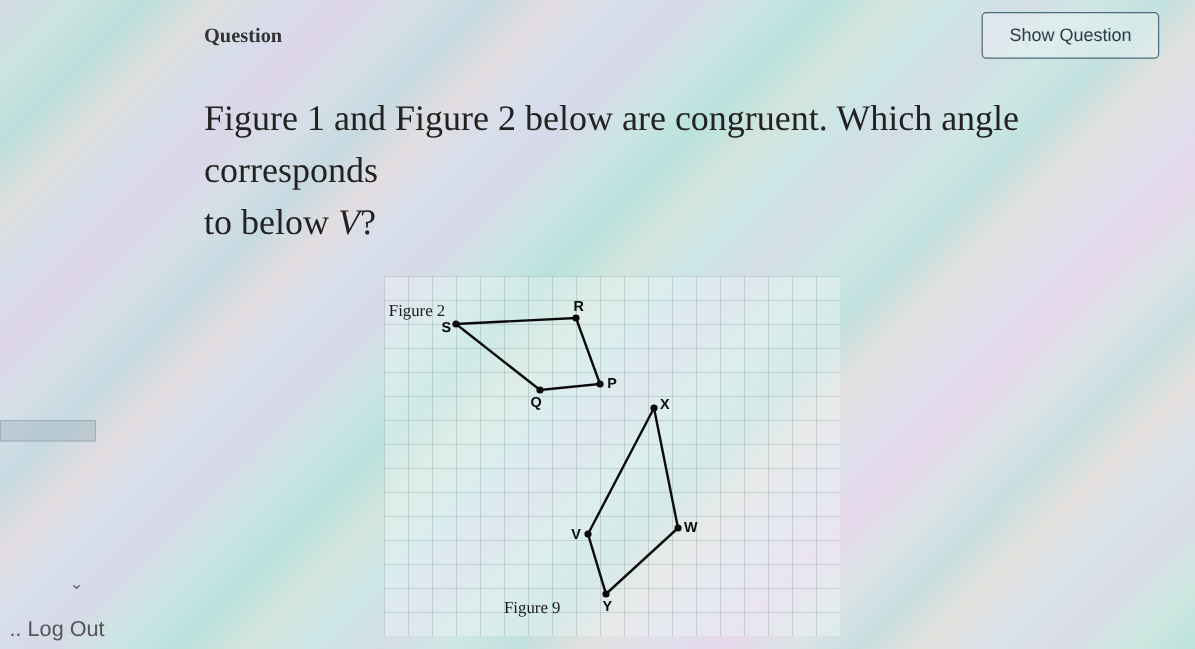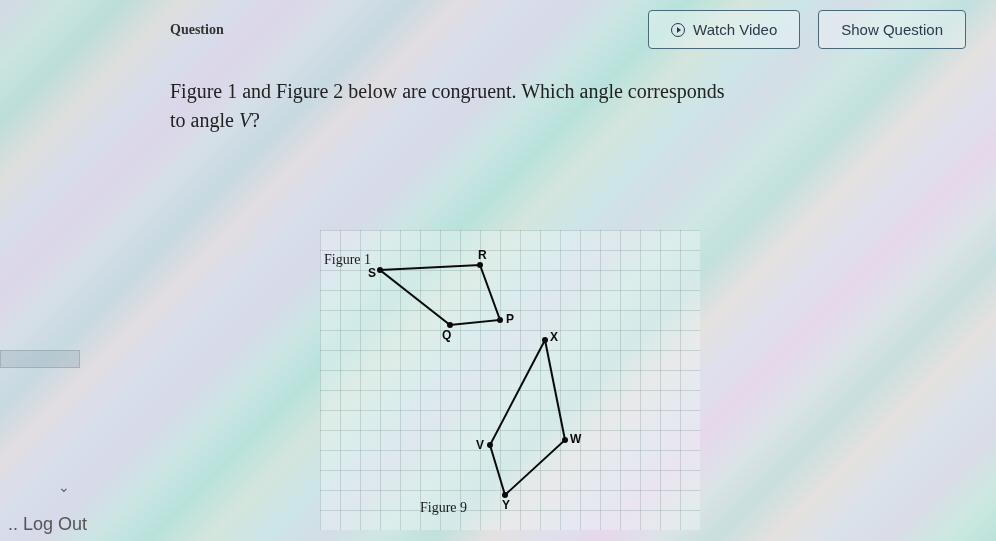--- a/index.html
+++ b/index.html
@@ -32,21 +32,21 @@
     right: 30px;
   }
   .header-row {
     display: flex;
     align-items: center;
     gap: 18px;
     margin-bottom: 28px;
   }
   .question-label {
     font-weight: bold;
-    font-size: 14px;
+    font-size: 17px;
     color: #333;
     flex: 1;
   }
   .btn {
     border: 1.5px solid #4a6a7a;
     background: rgba(255,255,255,0.3);
     padding: 10px 22px;
     font-family: Arial, sans-serif;
     font-size: 15px;
     color: #2a3a4a;
@@ -67,21 +67,21 @@
   }
   .play-icon::after {
     content: '';
     width: 0; height: 0;
     border-left: 4px solid #2a3a4a;
     border-top: 3px solid transparent;
     border-bottom: 3px solid transparent;
     margin-left: 1px;
   }
   .prompt {
-    font-size: 20px;
+    font-size: 30px;
     color: #222;
     line-height: 1.45;
     max-width: 800px;
   }
   .prompt .var { font-style: italic; }
   .figure-area {
     position: absolute;
     left: 320px;
     top: 230px;
     width: 380px;
@@ -141,31 +141,27 @@
 </style>
 </head>
 <body>
 
 <div class="rainbow-overlay"></div>
 
 <div class="content">
   <div class="header-row">
     <div class="question-label">Question</div>
     <button class="btn">
-      <span class="play-icon"></span>
-      <span>Watch Video</span>
-    </button>
-    <button class="btn">
       <span>Show Question</span>
     </button>
   </div>
 
   <div class="prompt">
     <span>Figure 1 and Figure 2 below are congruent. Which angle corresponds</span><br>
-    <span>to angle </span><span class="var">V</span><span>?</span>
+    <span>to below </span><span class="var">V</span><span>?</span>
   </div>
 </div>
 
 <div class="figure-area">
   <div class="grid-bg"></div>
 
   <svg class="shapes" viewBox="0 0 380 300">
 
     <polygon points="60,40 160,35 180,90 130,95" fill="none" stroke="#0a0a0a" stroke-width="2"></polygon>
     <circle cx="60" cy="40" r="3" fill="#0a0a0a"></circle>
@@ -173,21 +169,21 @@
     <circle cx="180" cy="90" r="3" fill="#0a0a0a"></circle>
     <circle cx="130" cy="95" r="3" fill="#0a0a0a"></circle>
 
     <polygon points="225,110 245,210 185,265 170,215" fill="none" stroke="#0a0a0a" stroke-width="2"></polygon>
     <circle cx="225" cy="110" r="3" fill="#0a0a0a"></circle>
     <circle cx="245" cy="210" r="3" fill="#0a0a0a"></circle>
     <circle cx="185" cy="265" r="3" fill="#0a0a0a"></circle>
     <circle cx="170" cy="215" r="3" fill="#0a0a0a"></circle>
   </svg>
 
-  <div class="fig-label" style="left:4px; top:22px;">Figure 1</div>
+  <div class="fig-label" style="left:4px; top:22px;">Figure 2</div>
   <div class="fig-label" style="left:100px; top:270px;">Figure 9</div>
 
   <div class="pt-label" style="left:48px; top:36px;">S</div>
   <div class="pt-label" style="left:158px; top:18px;">R</div>
   <div class="pt-label" style="left:186px; top:82px;">P</div>
   <div class="pt-label" style="left:122px; top:98px;">Q</div>
 
   <div class="pt-label" style="left:230px; top:100px;">X</div>
   <div class="pt-label" style="left:250px; top:202px;">W</div>
   <div class="pt-label" style="left:156px; top:208px;">V</div>

